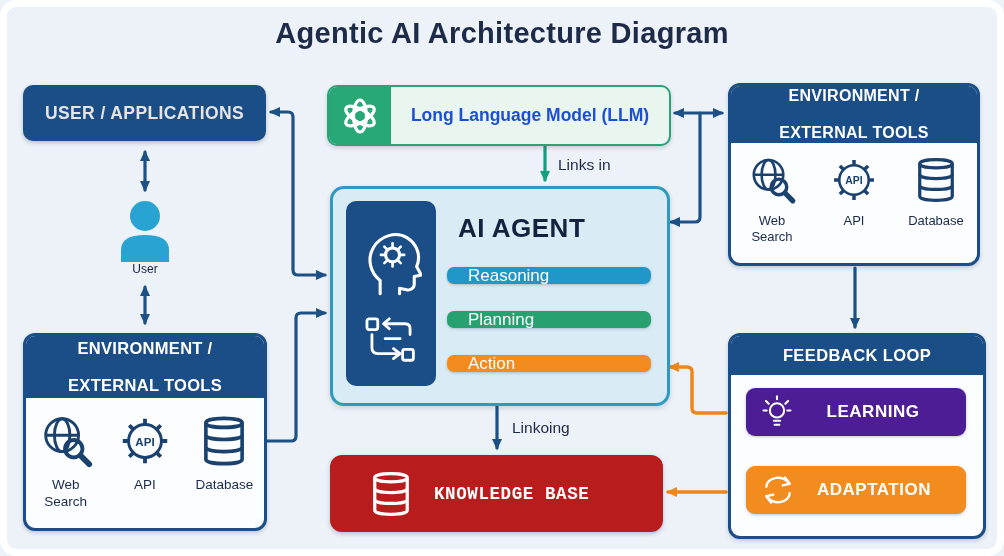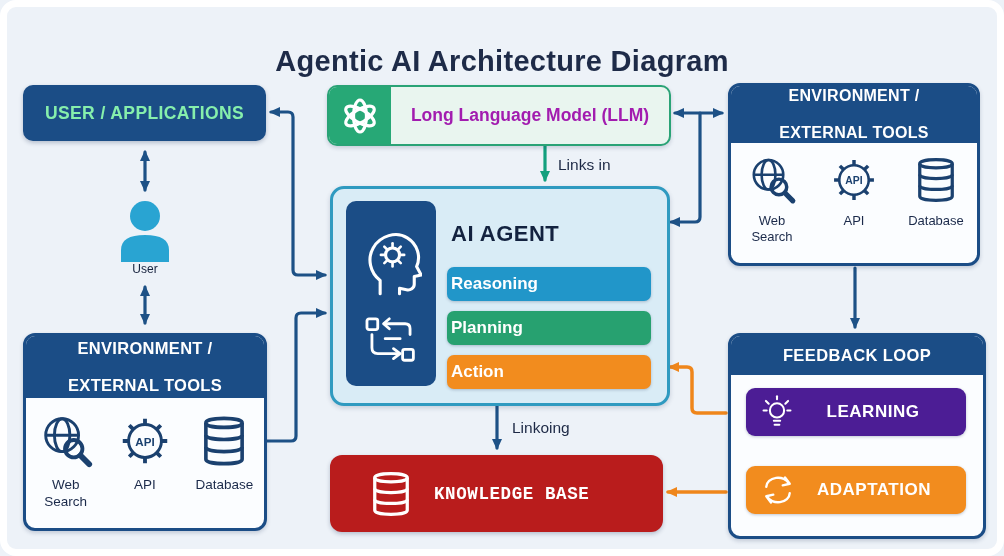--- a/index.html
+++ b/index.html
@@ -3,24 +3,24 @@
 <meta charset="utf-8">
 <style>
   html,body{margin:0;padding:0;background:#ffffff;}
   .canvas{
     position:relative;width:1004px;height:556px;overflow:hidden;
     background:#edf2f8;font-family:"Liberation Sans",sans-serif;
   }
   .frame{position:absolute;inset:0;border:7px solid #ffffff;border-radius:16px;pointer-events:none;z-index:60;}
   .title{
     position:absolute;left:0;top:17px;width:100%;text-align:center;
-    font-size:29px;font-weight:bold;color:#1e2b48;letter-spacing:.3px;z-index:10;margin-top:28px;
+    font-size:29px;font-weight:bold;color:#1e2b48;letter-spacing:.3px;z-index:10;
   }
   .navybox{
-    position:absolute;background:#1b4d86;border-radius:10px;color:#86efac;
+    position:absolute;background:#1b4d86;border-radius:10px;color:#e5e5e5;
     display:flex;align-items:center;justify-content:center;
     font-weight:bold;box-shadow:0 2px 4px rgba(20,40,80,.25);z-index:10;
   }
   .toolsbox{
     position:absolute;border:3px solid #1b4d86;border-radius:12px;background:#fbfdff;
     overflow:hidden;box-shadow:0 2px 4px rgba(20,40,80,.2);z-index:10;
   }
   .toolshead{
     background:#1b4d86;color:#fff;font-weight:bold;text-align:center;
     display:flex;flex-direction:column;align-items:center;justify-content:center;
@@ -29,36 +29,36 @@
   .toolsrow{display:flex;justify-content:space-around;align-items:flex-start;padding-top:14px;}
   .toolcell{display:flex;flex-direction:column;align-items:center;width:33%;}
   .toollabel{font-size:13.5px;color:#1b2a4a;text-align:center;margin-top:7px;line-height:1.25;}
   .llmbox{
     position:absolute;left:327px;top:85px;width:340px;height:57px;
     border:2.5px solid #2aa376;border-radius:10px;background:#e9f5ef;
     display:flex;overflow:hidden;box-shadow:0 2px 4px rgba(20,40,80,.18);z-index:10;
   }
   .llmlogo{width:62px;background:#27a876;display:flex;align-items:center;justify-content:center;flex:none;}
   .llmtext{flex:1;display:flex;align-items:center;justify-content:center;
-    font-weight:bold;font-size:17.5px;color:#a21caf;}
+    font-weight:bold;font-size:17.5px;color:#1d4ed8;}
   .agent{
     position:absolute;left:330px;top:186px;width:334px;height:214px;
     background:#d9ecf6;border:3px solid #2f9ac0;border-radius:14px;
     box-shadow:0 2px 5px rgba(20,40,80,.18);z-index:10;
   }
   .agentpanel{
     position:absolute;left:13px;top:12px;width:90px;height:185px;
     background:#1b4d86;border-radius:10px;display:flex;flex-direction:column;
     align-items:center;justify-content:space-around;padding:8px 0;box-sizing:border-box;
   }
-  .agenttitle{position:absolute;left:118px;top:24px;font-size:22px;font-weight:bold;color:#13223f;letter-spacing:.5px;margin-top:8px;}
+  .agenttitle{position:absolute;left:125px;top:24px;font-size:26px;font-weight:bold;color:#13223f;letter-spacing:.5px;}
   .cap{
-    position:absolute;left:114px;width:204px;height:34px;border-radius:7px;
-    color:#fff;font-weight:bold;font-size:17px;display:flex;align-items:center;
-    padding-left:4px;box-sizing:border-box;box-shadow:0 1px 3px rgba(20,40,80,.25);
+    position:absolute;left:114px;width:204px;height:17px;border-radius:7px;
+    color:#fff;font-weight:normal;font-size:17px;display:flex;align-items:center;
+    padding-left:21px;box-sizing:border-box;box-shadow:0 1px 3px rgba(20,40,80,.25);
   }
   .kb{
     position:absolute;left:330px;top:455px;width:333px;height:77px;
     background:#1b4d86;border-radius:12px;display:flex;align-items:center;
     box-shadow:0 2px 4px rgba(20,40,80,.25);z-index:10;
   }
   .kbtext{color:#fff;font-weight:bold;font-size:17.5px;letter-spacing:.6px;margin-left:20px;}
   .feedback{
     position:absolute;left:728px;top:333px;width:252px;height:200px;
     border:3px solid #1b4d86;border-radius:12px;background:#fbfdff;overflow:hidden;

